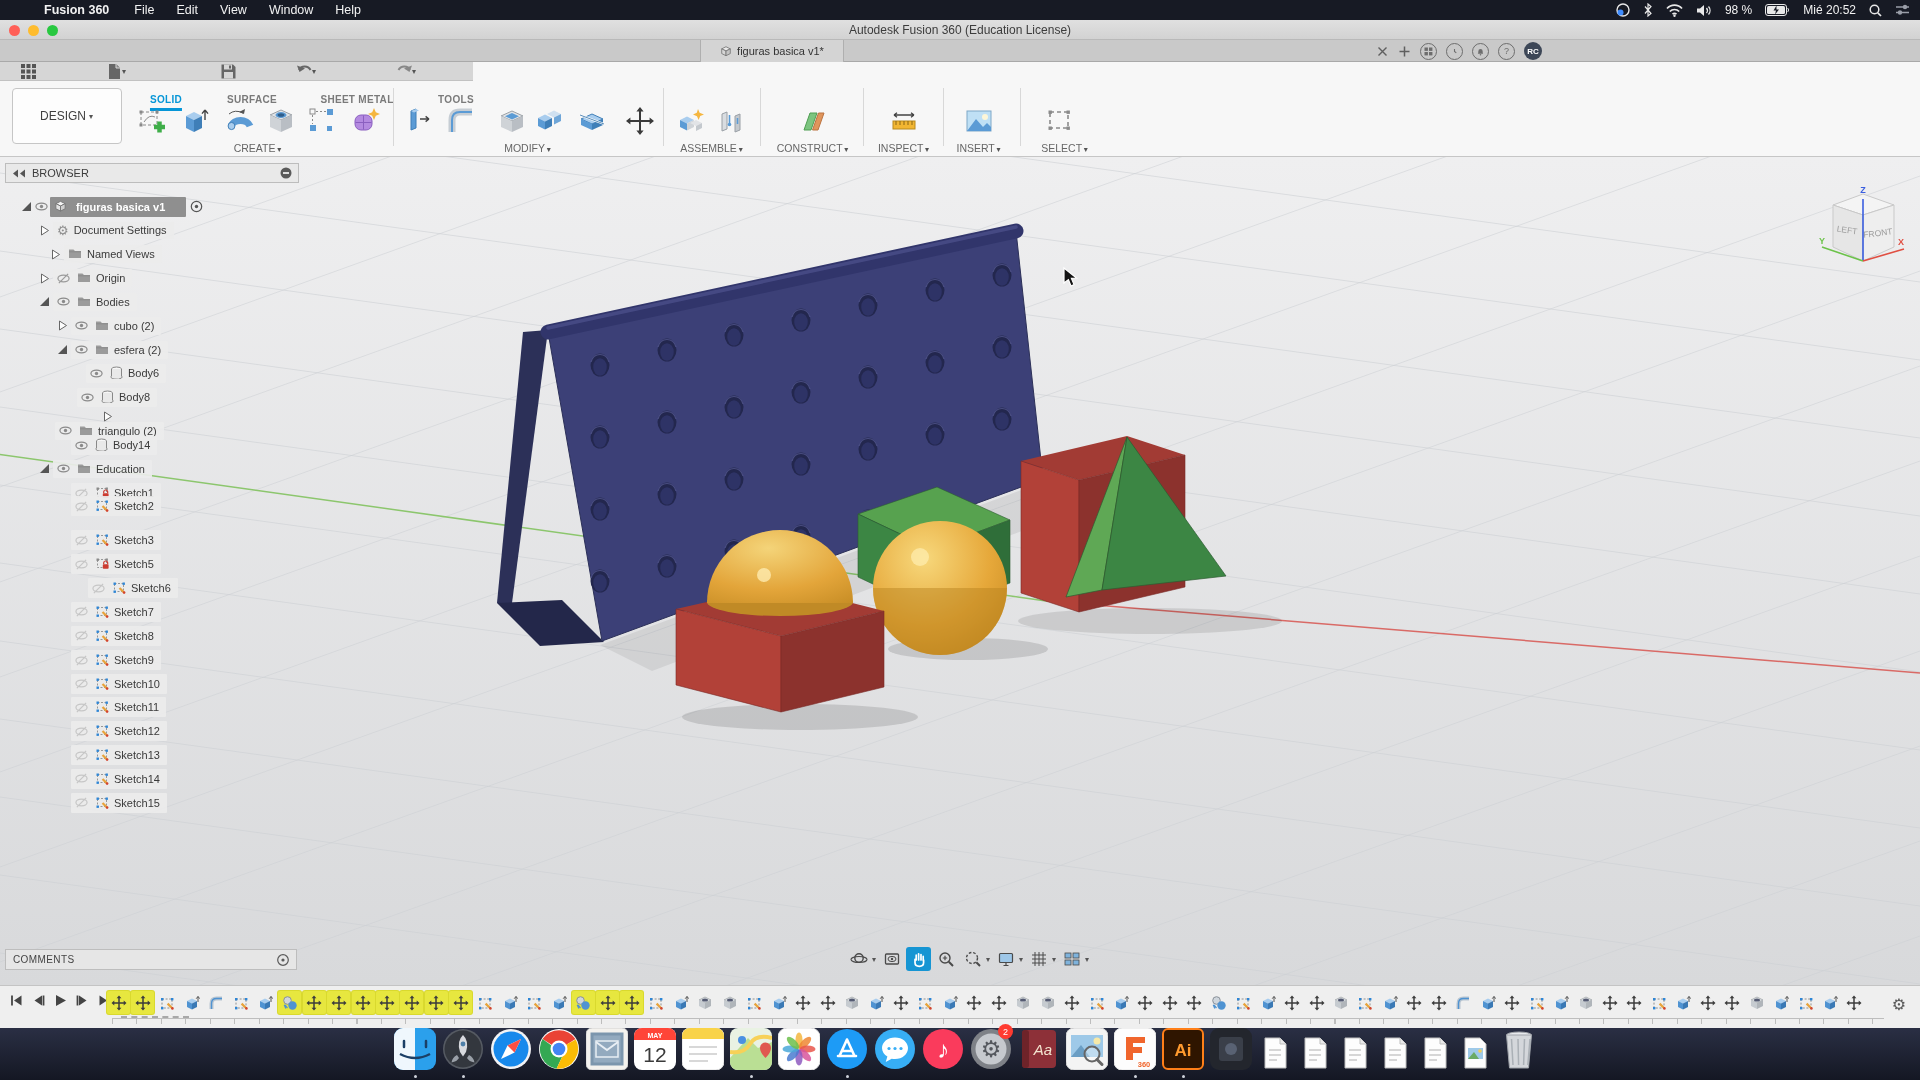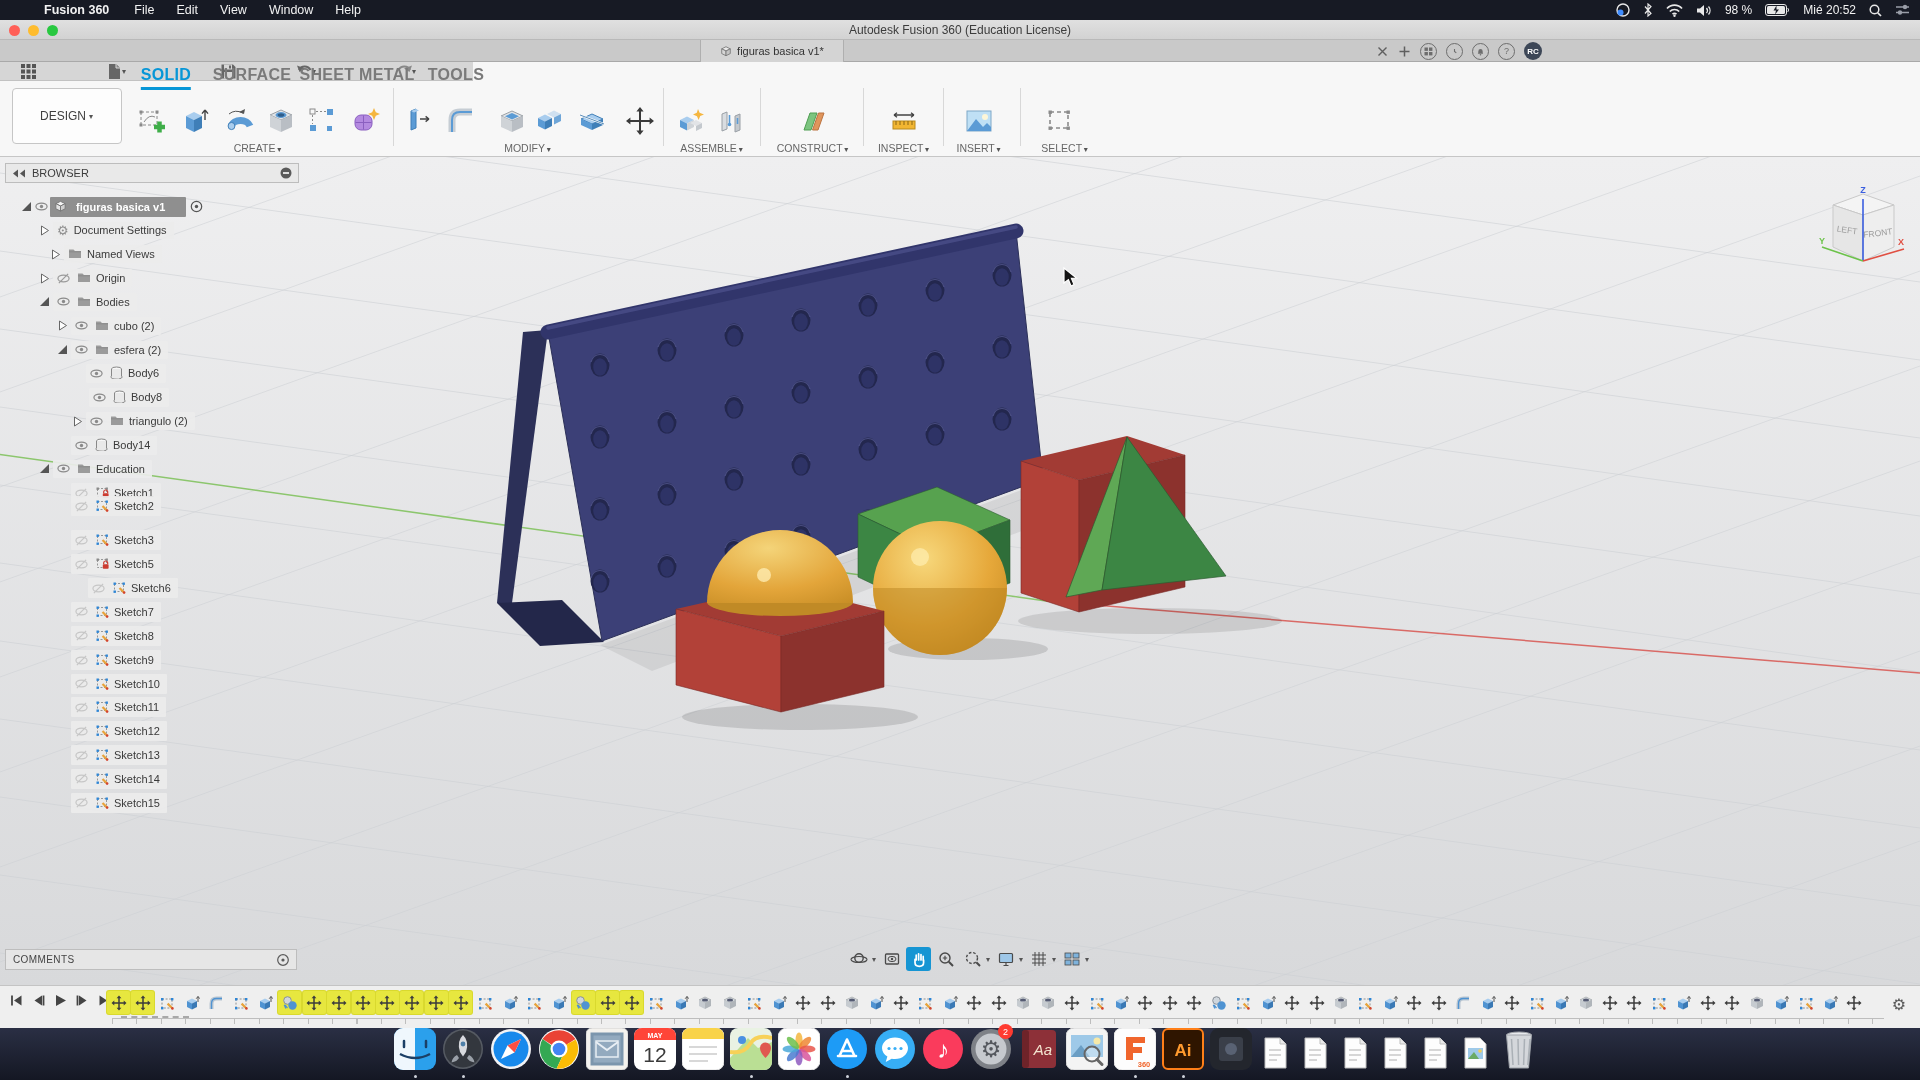--- a/index.html
+++ b/index.html
@@ -20,21 +20,21 @@
 #tabbar{position:absolute;left:0;top:40px;width:1920px;height:22px;background:#c9c9c9;border-bottom:1px solid #a9a9a9}
 #doc-tab{position:absolute;left:700px;top:0;height:22px;width:144px;background:#d4d4d4;border-left:1px solid #afafaf;border-right:1px solid #afafaf;display:flex;align-items:center;justify-content:center;gap:5px;font-size:11px;color:#333}
 #tab-right{position:absolute;left:1376px;top:2px;display:flex;align-items:center;gap:9px}
 #tab-right .circ{width:17px;height:17px;border-radius:50%;border:1.4px solid #6d6d6d;display:flex;align-items:center;justify-content:center;font-size:9px;color:#6d6d6d}
 #avatar{width:18px;height:18px;border-radius:50%;background:#3d4757;color:#fff;font-size:8px;font-weight:bold;display:flex;align-items:center;justify-content:center}
 
 #ribbon{position:absolute;left:0;top:62px;width:1920px;height:95px;background:#f7f7f7;border-bottom:1px solid #c6c6c6}
 #qat{position:absolute;left:0;top:0;width:473px;height:19px;background:#d6d6d6;border-bottom:1px solid #c2c2c2}
 #qat .qi{position:absolute;top:1px;color:#555}
 #design-btn{position:absolute;left:12px;top:26px;width:110px;height:56px;background:#fdfdfd;border:1px solid #c6c6c6;border-radius:4px;display:flex;align-items:center;justify-content:center;font-size:12px;color:#404040;gap:4px}
-.rtab{position:absolute;top:4px;transform:translateX(-50%);font-size:16px;font-weight:bold;color:#7a7a7a;letter-spacing:.3px;padding-bottom:3px}
+.rtab{position:absolute;top:32px;transform:translateX(-50%);font-size:10px;font-weight:bold;color:#7a7a7a;letter-spacing:.3px;padding-bottom:3px}
 .rtab.active{color:#0696d7;border-bottom:3px solid #0696d7}
 .rtool{position:absolute;top:42px;width:34px;height:34px;transform:translateX(-50%);display:flex;align-items:center;justify-content:center}
 .rlabel{position:absolute;top:80px;transform:translateX(-50%);font-size:10.5px;color:#666;white-space:nowrap}
 .rsep{position:absolute;top:26px;width:1px;height:58px;background:#d8d8d8}
 
 #workspace{position:absolute;left:0;top:157px;width:1920px;height:871px;overflow:hidden}
 #scene{position:absolute;left:0;top:0}
 
 #browser{position:absolute;left:5px;top:6px;width:294px}
 #browser-head{height:20px;background:rgba(232,232,232,.96);border:1px solid #bdbdbd;display:flex;align-items:center;font-size:11px;color:#3c3c3c;padding:0 6px;gap:6px}
@@ -715,37 +715,37 @@
                 <circle cx="7" cy="5.5" r="1.8" fill="#8a8a8a"></circle>
               </svg>
             </span>
             <span><svg width="13" height="13" viewBox="0 0 13 13">
                 <ellipse cx="6.5" cy="3" rx="5" ry="2" fill="#f7f7f7" stroke="#888"></ellipse>
                 <path d="M1.5 3 V10 A5 2 0 0 0 11.5 12 A5 2 0 0 0 11.5 10 V3" fill="#e9e9e9" stroke="#888"></path>
               </svg></span>
             <span>Body6</span>
           </span>
         </div>
-        <div class="trow" style="top: 203.8px; left: 69px;">
+        <div class="trow" style="top: 203.8px; left: 57px;">
           <span class="slot"></span>
           <span class="chip">
             <span class="slot">
               <svg width="14" height="11" viewBox="0 0 14 11">
                 <ellipse cx="7" cy="5.5" rx="6" ry="3.6" fill="none" stroke="#8a8a8a" stroke-width="1.3"></ellipse>
                 <circle cx="7" cy="5.5" r="1.8" fill="#8a8a8a"></circle>
               </svg>
             </span>
             <span><svg width="13" height="13" viewBox="0 0 13 13">
                 <ellipse cx="6.5" cy="3" rx="5" ry="2" fill="#f7f7f7" stroke="#888"></ellipse>
                 <path d="M1.5 3 V10 A5 2 0 0 0 11.5 12 A5 2 0 0 0 11.5 10 V3" fill="#e9e9e9" stroke="#888"></path>
               </svg></span>
             <span>Body8</span>
           </span>
         </div>
-        <div class="trow" style="top: 227.65px; left: 66px;">
+        <div class="trow" style="top: 227.65px; left: 50px; flex-direction: column;">
           <span class="slot">
             <svg width="10" height="11" viewBox="0 0 10 11">
               <path d="M1.5 1 L8.5 5.5 L1.5 10 Z" fill="#fdfdfd" stroke="#666"></path>
             </svg>
           </span>
           <span class="chip">
             <span class="slot">
               <svg width="14" height="11" viewBox="0 0 14 11">
                 <ellipse cx="7" cy="5.5" rx="6" ry="3.6" fill="none" stroke="#8a8a8a" stroke-width="1.3"></ellipse>
                 <circle cx="7" cy="5.5" r="1.8" fill="#8a8a8a"></circle>

